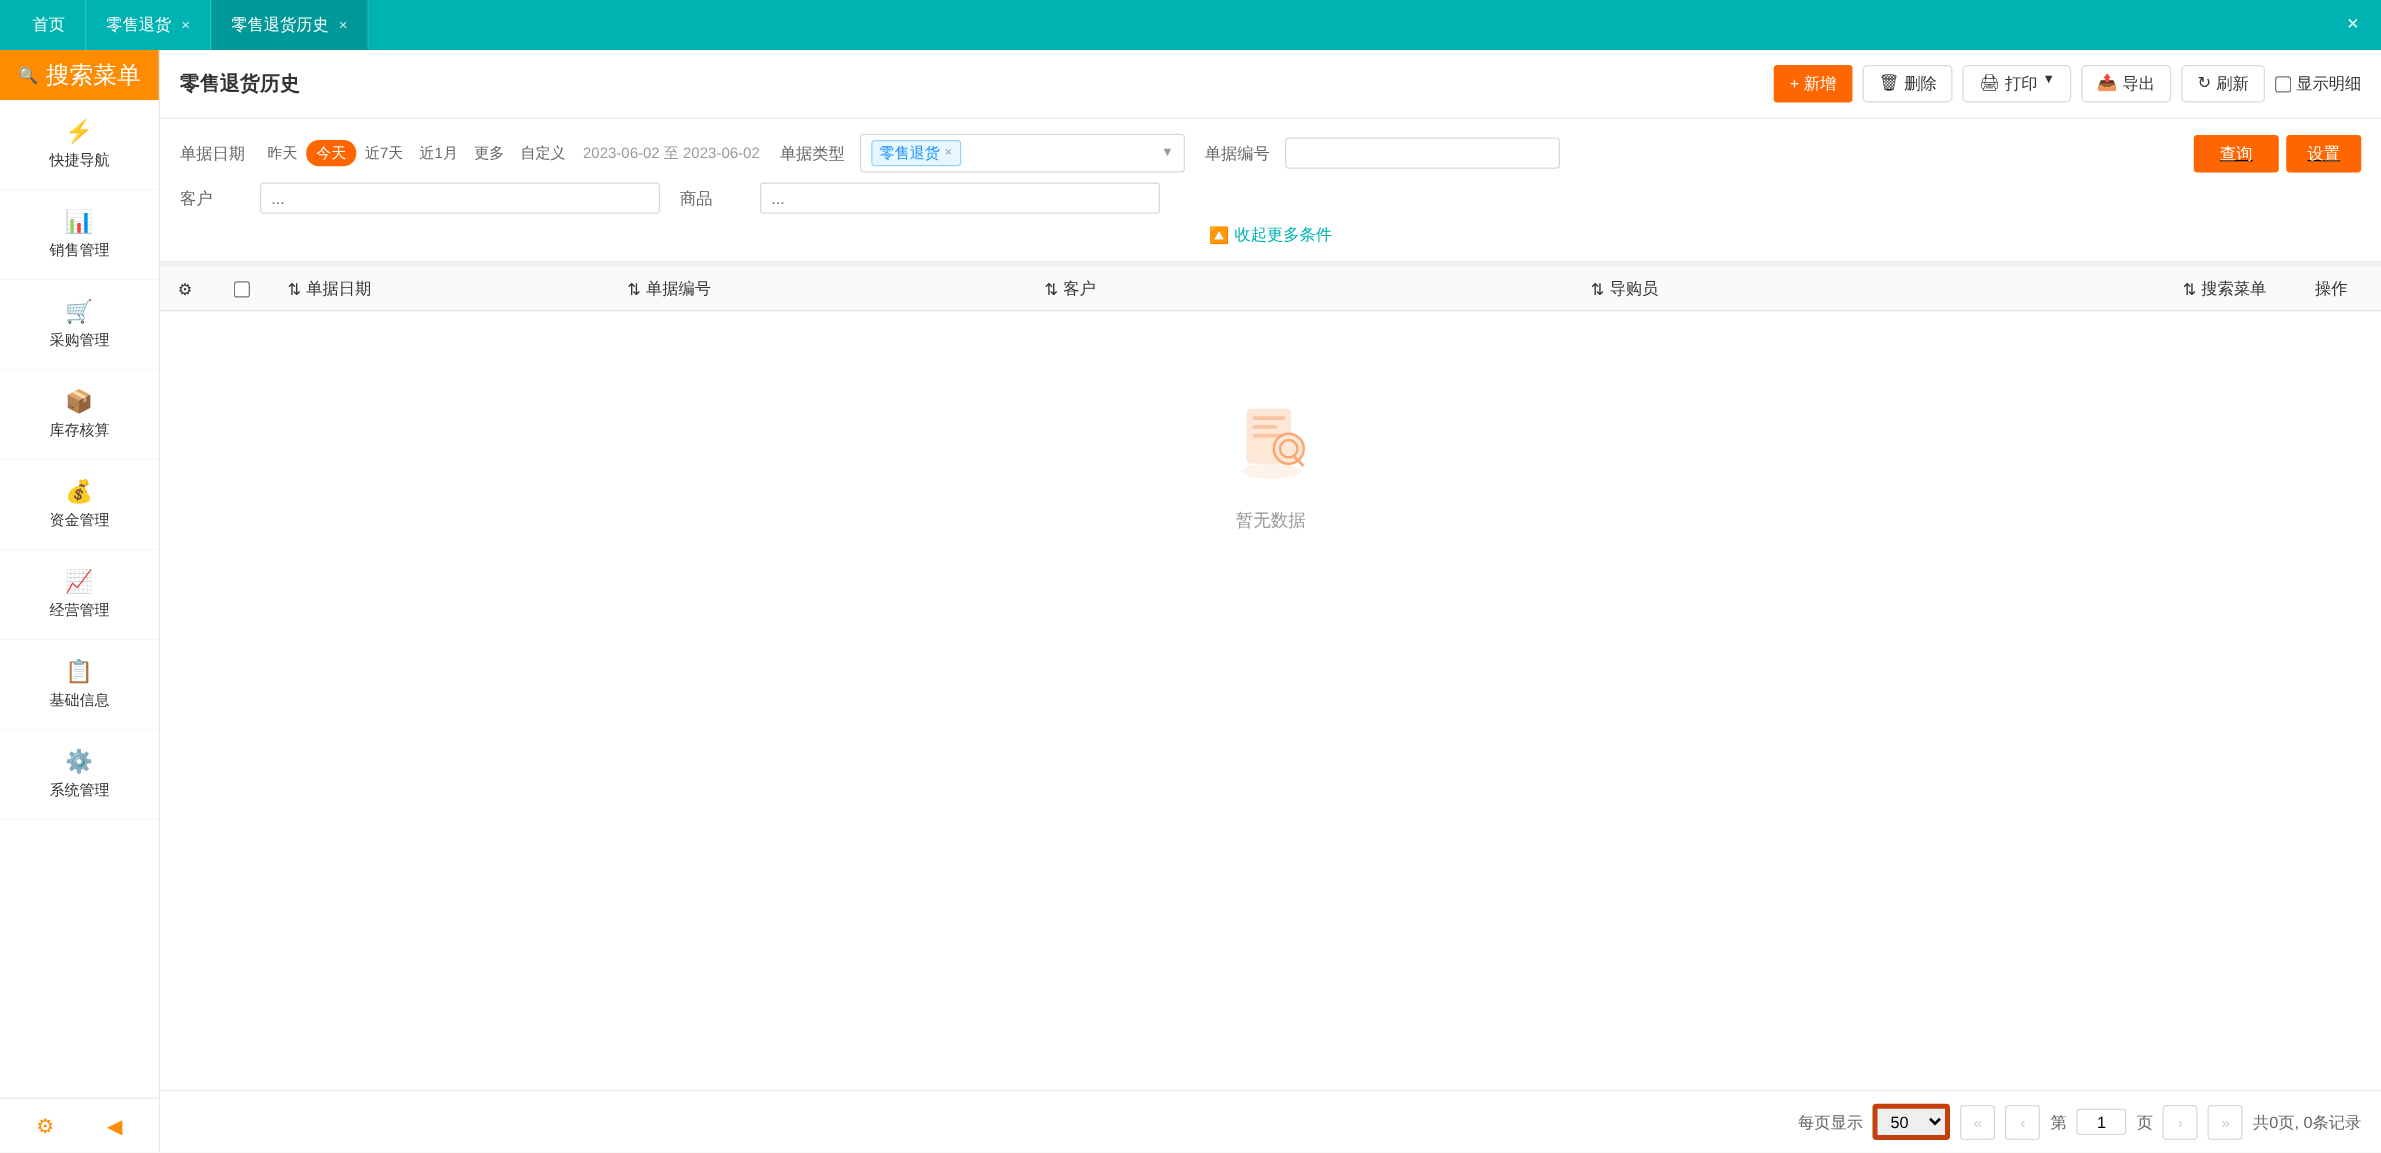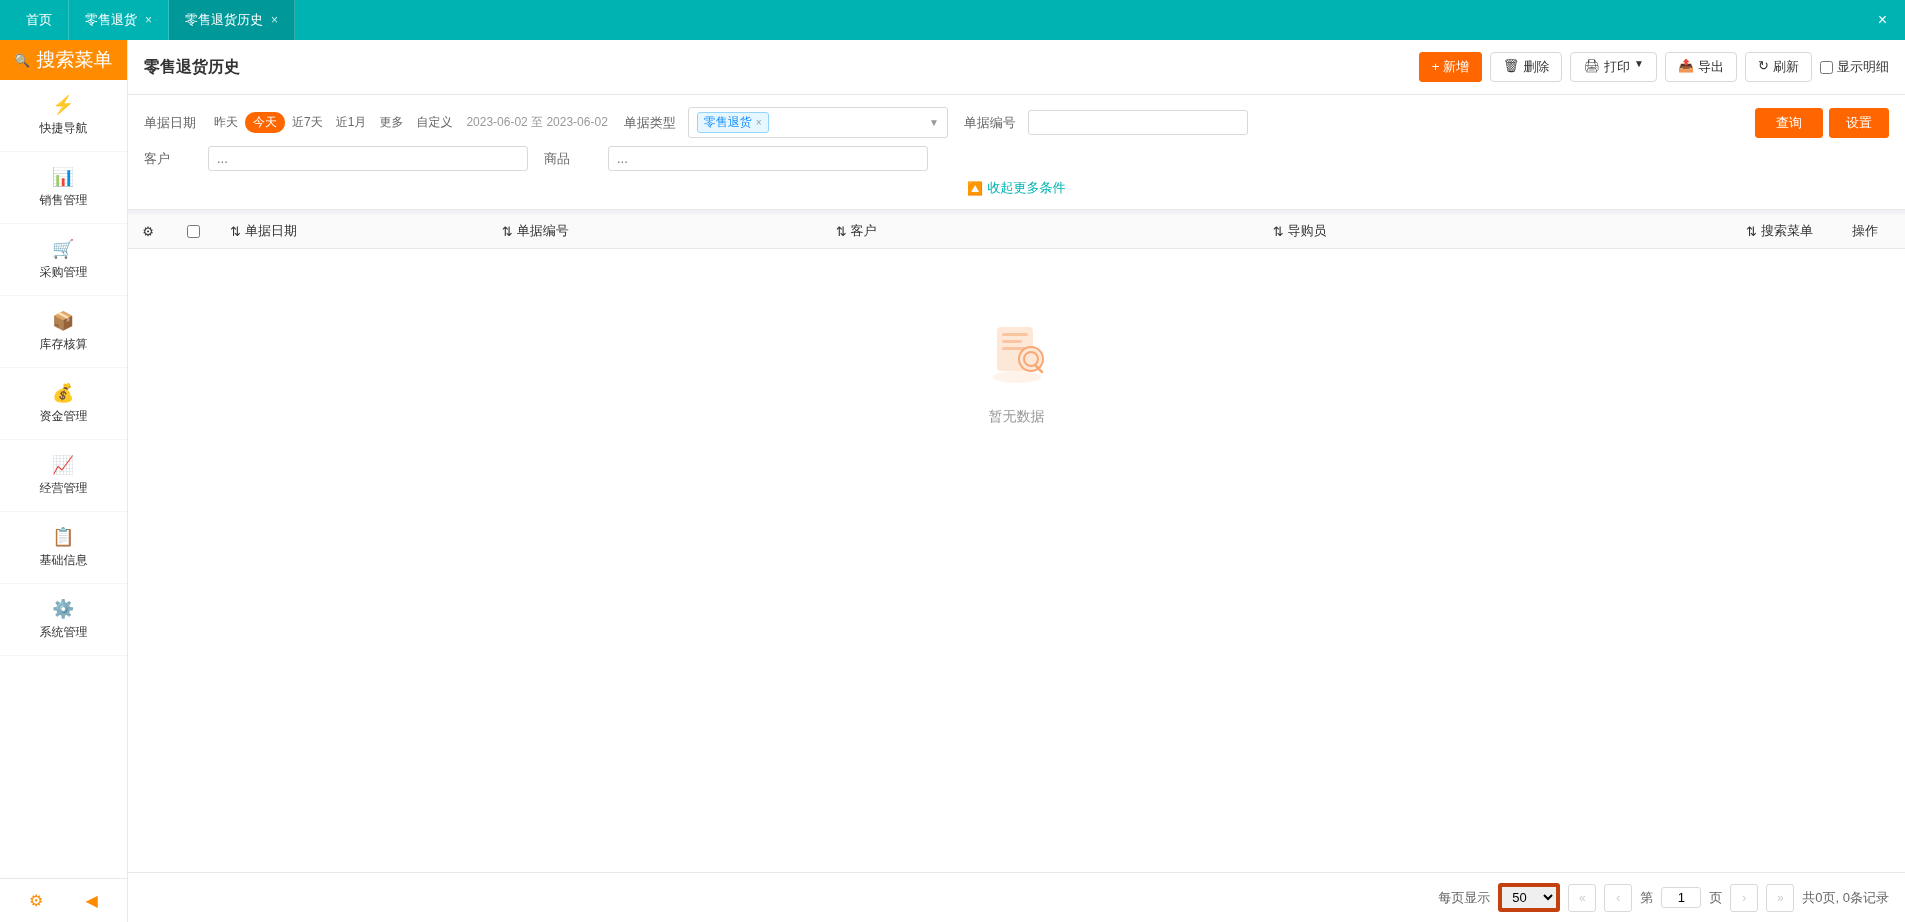--- a/index.html
+++ b/index.html
@@ -204,21 +204,21 @@
             </span>
             <span style="color:#999;font-size:10px;">▼</span>
           </div>
         </div>
 
         <div class="filter-item">
           <span class="filter-label">单据编号</span>
           <input type="text" class="filter-input" style="min-width: 220px;">
         </div>
 
-        <div style="display:flex;gap:6px;margin-left:auto;">
+        <div style="display:flex;gap:6px;margin-left:auto;text-decoration:underline;">
           <button class="btn btn-primary" style="background:#ff6600;border-color:#ff6600;color:white;padding:5px 20px;">查询</button>
           <button class="btn btn-setting" style="background:#ff6600;border-color:#ff6600;color:white;padding:5px 16px;">设置</button>
         </div>
       </div>
 
       <div class="filter-row">
 
         <div class="filter-item">
           <span class="filter-label">客户</span>
           <input type="text" class="filter-input" placeholder="..." style="min-width: 320px;">

